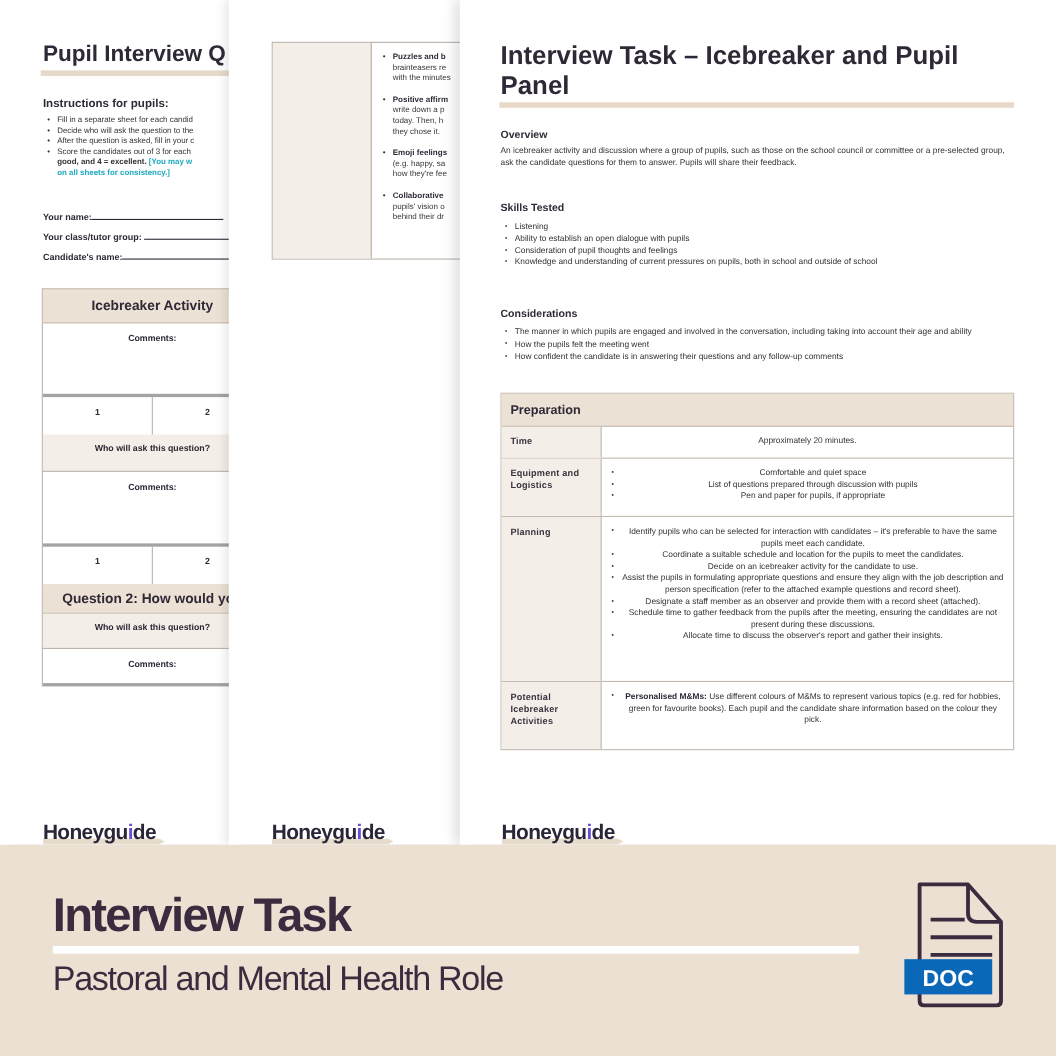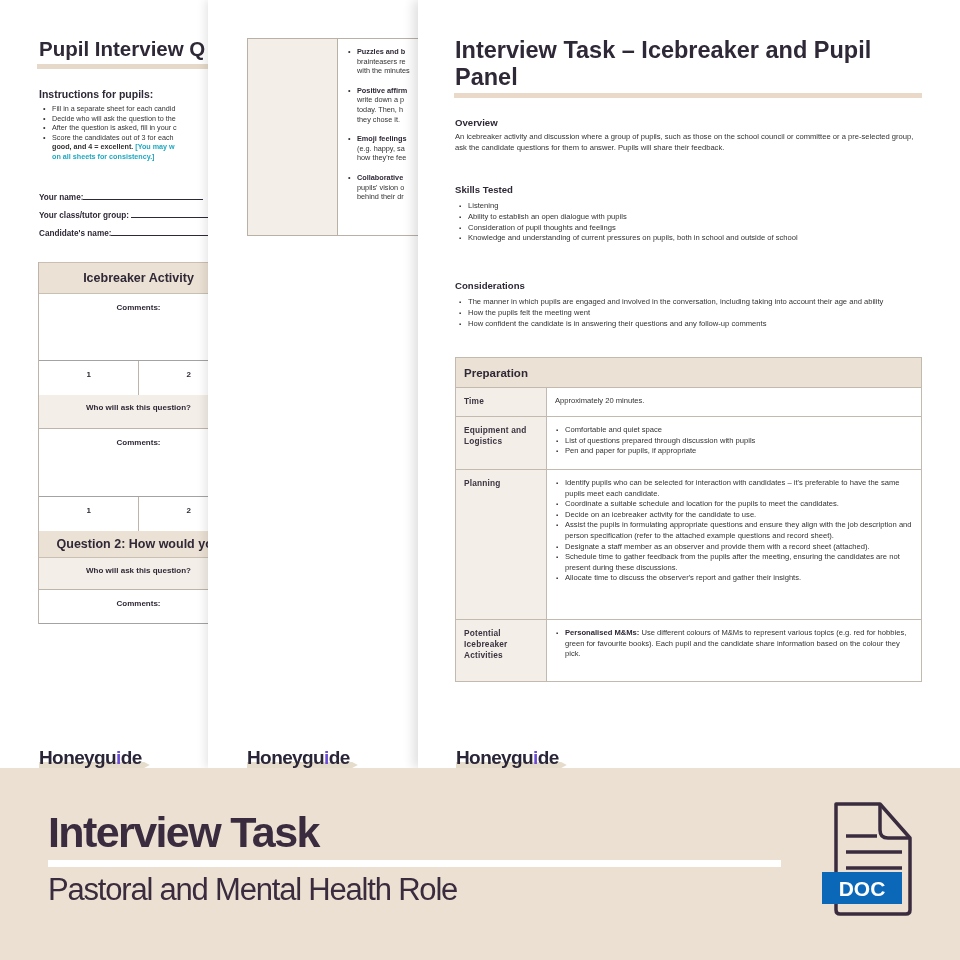--- a/index.html
+++ b/index.html
@@ -32,21 +32,21 @@
   .p1-instr li::before { content: "•"; position: absolute; left: 0; }
   .p1-instr .b { font-weight: bold; }
   .p1-instr .teal { color: #1ea8c0; font-weight: bold; }
   .p1-field { position: absolute; left: 39px; font-size: 8.2px; font-weight: bold; white-space: nowrap; color: #2f2836; }
   .p1-field .line { display: inline-block; border-bottom: 1px solid #2f2836; width: 200px; height: 8px; vertical-align: baseline; }
 
   .p1-table { position: absolute; left: 38px; top: 262px; width: 200px; border-left: 1px solid #bdb4ab; text-align: center; }
   .p1-head { background: #ebe1d4; border-top: 1px solid #c9bfb3; border-bottom: 1px solid #c9bfb3; padding: 8px 8px; font-size: 12.5px; font-weight: bold; color: #2f2836; }
   .p1-q { background: #ebe1d4; padding: 6px 8px; font-size: 12.3px; font-weight: bold; line-height: 14.6px; color: #2f2836; white-space: nowrap; }
   .p1-who { background: #f4eee8; border-bottom: 1px solid #bdb4ab; padding: 8px 8px; font-size: 8px; font-weight: bold; height: 34px; color: #2f2836; }
-  .p1-comments { padding: 9px 8px; font-size: 8px; font-weight: bold; color: #2f2836; border-bottom: 1px solid #a3a3a3; }
+  .p1-comments { padding: 9px 8px; font-size: 8px; font-weight: bold; color: #2f2836; border-bottom: 3px solid #a3a3a3; }
   .p1-scores { display: flex; height: 34px; }
   .p1-scores span { display: block; padding: 9px 8px; font-size: 8px; font-weight: bold; width: 117px; }
   .p1-scores span + span { border-left: 1px solid #bdb4ab; }
 
   .logo { position: absolute; font-size: 19px; font-weight: bold; letter-spacing: -0.6px; color: #2a2638; margin-top: 25px; }
   .logo .hl { position: absolute; left: 0; right: -8px; bottom: 1px; height: 6px; background: #e6dccb; z-index: -1; clip-path: polygon(0 0, 95% 0, 100% 50%, 95% 100%, 0 100%); }
   .logo .text { position: relative; }
   .logo .dot { color: #6b4cd6; }
 
   
@@ -65,21 +65,21 @@
   .p3-p { position: absolute; left: 37px; width: 470px; font-size: 7.6px; line-height: 10.5px; color: #333; }
   .p3-list { position: absolute; left: 41px; width: 470px; font-size: 7.6px; line-height: 10.8px; color: #333; list-style: none; }
   .p3-list li { position: relative; padding-left: 9px; }
   .p3-list li::before { content: "▪"; position: absolute; left: 0; font-size: 6px; }
 
   .prep { position: absolute; left: 37px; top: 357px; width: 467px; border: 1px solid #c2b9af; }
   .prep-head { background: #ebe1d4; padding: 9px 8px; font-size: 11.5px; font-weight: bold; color: #2f2836; border-bottom: 1px solid #c2b9af; height: 30px; }
   .prep-row { display: flex; border-bottom: 1px solid #c2b9af; }
   .prep-row:last-child { border-bottom: none; }
   .prep-label { width: 91px; background: #f4eee8; border-right: 1px solid #c2b9af; padding: 8px 8px; font-size: 8.3px; font-weight: bold; line-height: 11.2px; color: #3a3340; letter-spacing: 0.2px; }
-  .prep-val { flex: 1; padding: 8px 8px 8px 8px; font-size: 7.6px; line-height: 10.6px; color: #333; }
+  .prep-val { flex: 1; padding: 8px 8px 8px 8px; font-size: 7.6px; line-height: 10.6px; color: #333; text-align: center; }
   .prep-val ul { list-style: none; }
   .prep-val li { position: relative; padding-left: 10px; }
   .prep-val li::before { content: "▪"; position: absolute; left: 1px; font-size: 6px; }
   .prep-val .b { font-weight: bold; color: #2f2836; }
 
   
   .band-title { position: absolute; left: 48px; top: 808px; font-size: 43px; font-weight: bold; letter-spacing: -1.6px; color: #3a2c3e; }
   .band-rule { position: absolute; left: 48px; top: 860px; width: 733px; height: 7px; background: #ffffff; }
   .band-sub { position: absolute; left: 48px; top: 872px; font-size: 31px; letter-spacing: -1.2px; color: #3a2c3e; }
   .doc-icon { position: absolute; left: 822px; top: 800px; width: 92px; height: 118px; }

